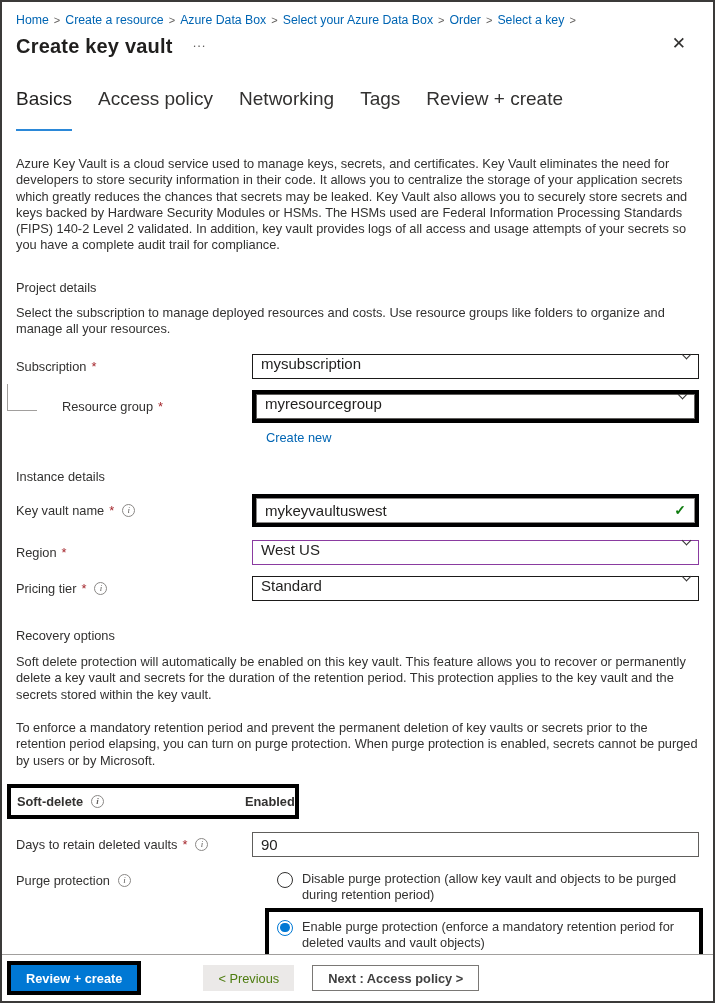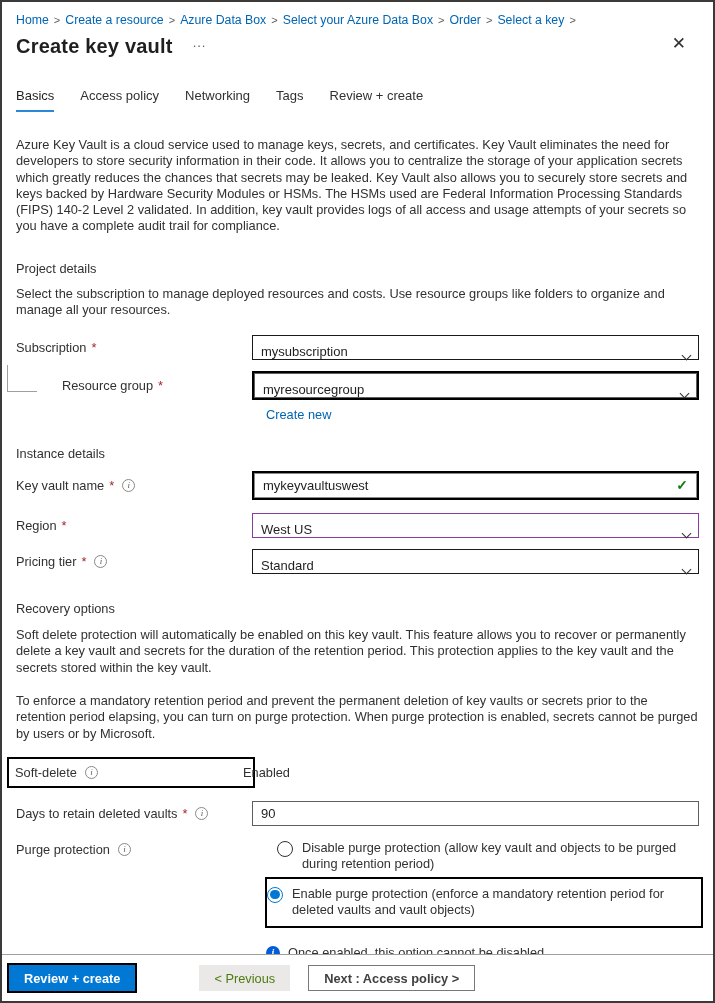--- a/index.html
+++ b/index.html
@@ -16,68 +16,68 @@
   
   .breadcrumb { padding: 11px 14px 0 14px; font-size: 12.3px; }
   .breadcrumb a { color: #0065b3; text-decoration: none; cursor: pointer; }
   .crumb-sep { color: #605e5c; margin: 0 5px; font-size: 11px; }
   .title-row { display: flex; align-items: flex-start; padding: 8px 27px 0 14px; }
   .page-title { font-size: 20px; font-weight: bold; color: #201f1e; letter-spacing: .2px; }
   .more-dots { color: #605e5c; margin-left: 20px; font-size: 13px; letter-spacing: 1px; cursor: pointer; }
   .close-x { margin-left: auto; font-size: 17px; color: #323130; cursor: pointer; line-height: 1; font-weight: 400; }
   
   .tabs { display: flex; gap: 26px; padding: 0 14px; margin-top: 30px; }
-  .tab { font-size: 13px; color: #323130; padding-bottom: 7px; cursor: pointer; border-bottom: 2px solid transparent; }
+  .tab { font-size: 19px; color: #323130; padding-bottom: 19px; cursor: pointer; border-bottom: 2px solid transparent; }
   .tab.active { color: #201f1e; border-bottom: 2px solid #2b88d8; }
   
   .intro { margin: 25px 14px 0 14px; line-height: 1.27; }
   .section-h { margin: 26px 14px 0 14px; }
   .section-p { margin: 10px 14px 0 14px; line-height: 1.3; max-width: 682px; }
   
   .form-area { padding: 0 14px; }
   .row { display: flex; align-items: center; margin-top: 12px; }
   .row.top { align-items: flex-start; }
   .lbl { width: 236px; flex: 0 0 236px; display: flex; align-items: center; gap: 4px; }
   .req { color: #a4262c; margin-left: 1px; }
   .info-i {
     width: 13px; height: 13px; border: 1px solid #8a8886; border-radius: 50%;
     font-size: 9px; color: #605e5c; display: inline-flex; align-items: center; justify-content: center;
     margin-left: 4px; font-family: "Liberation Serif", serif; font-style: italic; flex: 0 0 13px;
   }
   .ctrl { flex: 1; position: relative; }
   .select-box, .text-input {
     height: 25px; width: 100%; border: 1px solid #1b1a19; background: #fff;
-    display: flex; align-items: flex-end; padding: 0 8px; font-size: 13px; color: #201f1e;
+    display: flex; align-items: flex-start; padding: 0 8px; font-size: 15px; color: #201f1e;
     cursor: pointer;
   }
   .select-box .sel-val { flex: 1; }
   .chevron {
     width: 7px; height: 7px; border-right: 1.4px solid #323130; border-bottom: 1.4px solid #323130;
     transform: rotate(45deg); margin-top: -4px; flex: 0 0 7px;
   }
   input.text-input { cursor: text; font-family: "Liberation Sans", sans-serif; display: block; }
   .purple-border { border-color: #8a3ba0; }
-  .hl { border: 2px solid #000000; }
+  .hl { border: 4px solid #000000; }
   .create-new { color: #0065b3; text-decoration: none; cursor: pointer; display: inline-block; margin: 7px 0 0 250px; }
   .valid-check { position: absolute; right: 9px; top: 50%; transform: translateY(-50%); color: #107c10; font-size: 14px; font-weight: bold; }
   
   .sub-block { position: relative; }
   .elbow { position: absolute; left: 5px; top: 30px; width: 30px; height: 27px;
            border-left: 1px solid #a19f9d; border-bottom: 1px solid #a19f9d; }
   .indent-lbl { padding-left: 46px; }
   
-  .softdel-box { display: flex; align-items: center; width: 248px; padding: 6px 8px 6px 6px; margin-left: -9px; }
+  .softdel-box { display: flex; align-items: center; width: 292px; padding: 6px 8px 6px 6px; margin-left: -9px; font-weight: bold; }
   .softdel-box .lbl { flex: 0 0 228px; width: 228px; }
   
   .radio-opt { display: flex; gap: 9px; align-items: flex-start; line-height: 1.3; cursor: pointer; }
   .radio-circle { width: 16px; height: 16px; border: 1px solid #323130; border-radius: 50%; flex: 0 0 16px; margin-top: 1px; background: #fff; position: relative; }
   .radio-circle.on { border: 1.6px solid #0078d4; }
   .radio-circle.on::after { content: ""; position: absolute; inset: 2.4px; background: #0078d4; border-radius: 50%; }
   .radio-text { max-width: 386px; }
-  .hl-radio { padding: 7px 0; margin: 4px 0 2px -12px; width: 438px; }
+  .hl-radio { padding: 7px 8px; margin: 4px 0 2px -12px; width: 438px; }
   
   .note { display: flex; align-items: center; gap: 8px; margin: 15px 0 0 250px; }
   .note-i { width: 14px; height: 14px; border-radius: 50%; background: #015cda; color: #fff; font-size: 10px; font-weight: bold;
             display: flex; align-items: center; justify-content: center; flex: 0 0 14px; font-family: "Liberation Serif", serif; font-style: italic; }
   
   .footer { position: absolute; left: 0; right: 0; bottom: 0; height: 47px; border-top: 1px solid #a19f9d;
             display: flex; align-items: center; padding: 0 14px; background: #fff; }
   .btn { height: 26px; font-size: 12.8px; display: inline-flex; align-items: center; justify-content: center;
          padding: 0 15px; cursor: pointer; font-family: "Liberation Sans", sans-serif; }
   .btn-primary { background: #0078d4; color: #fff; font-weight: bold; border: none; }

